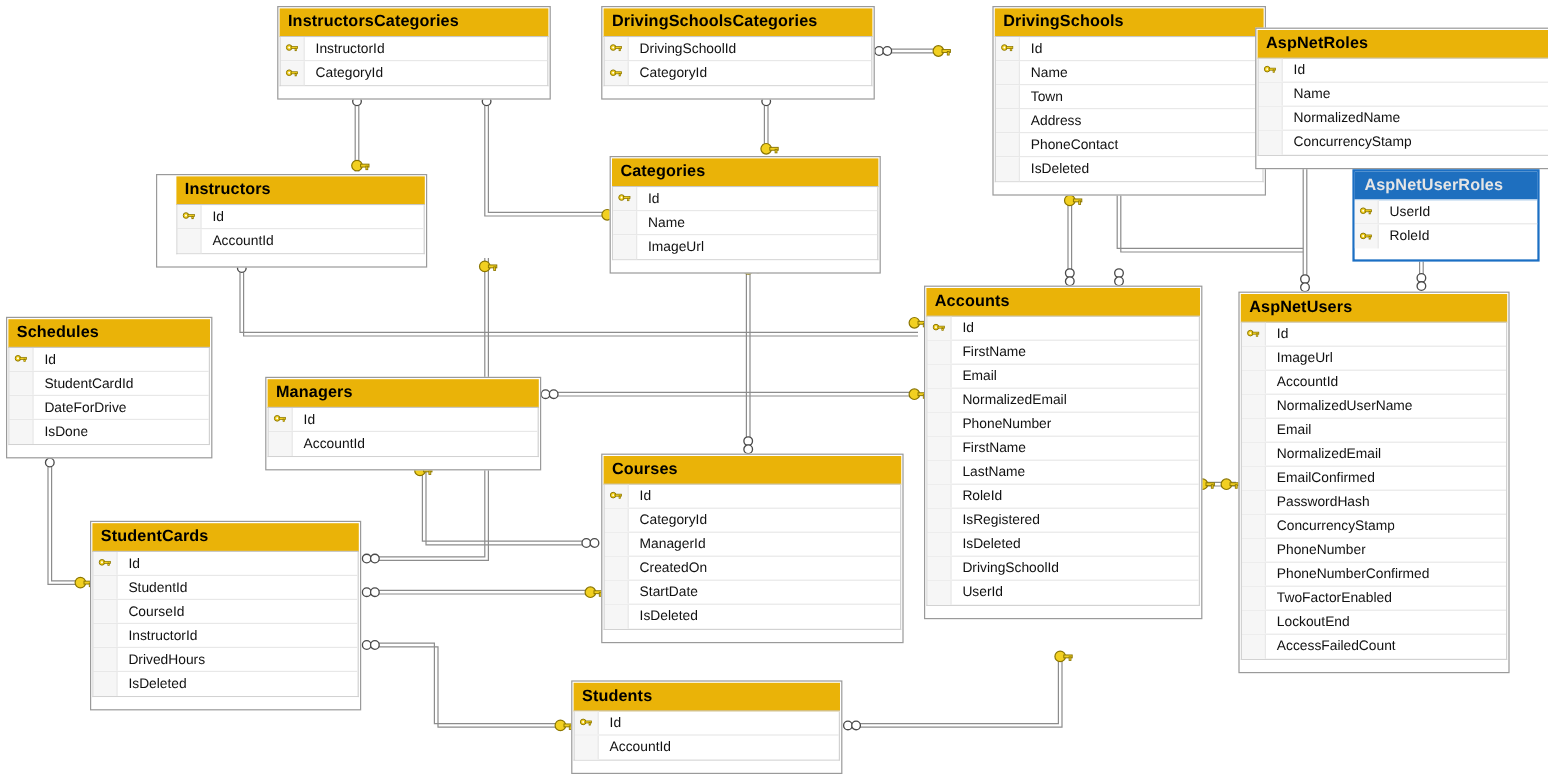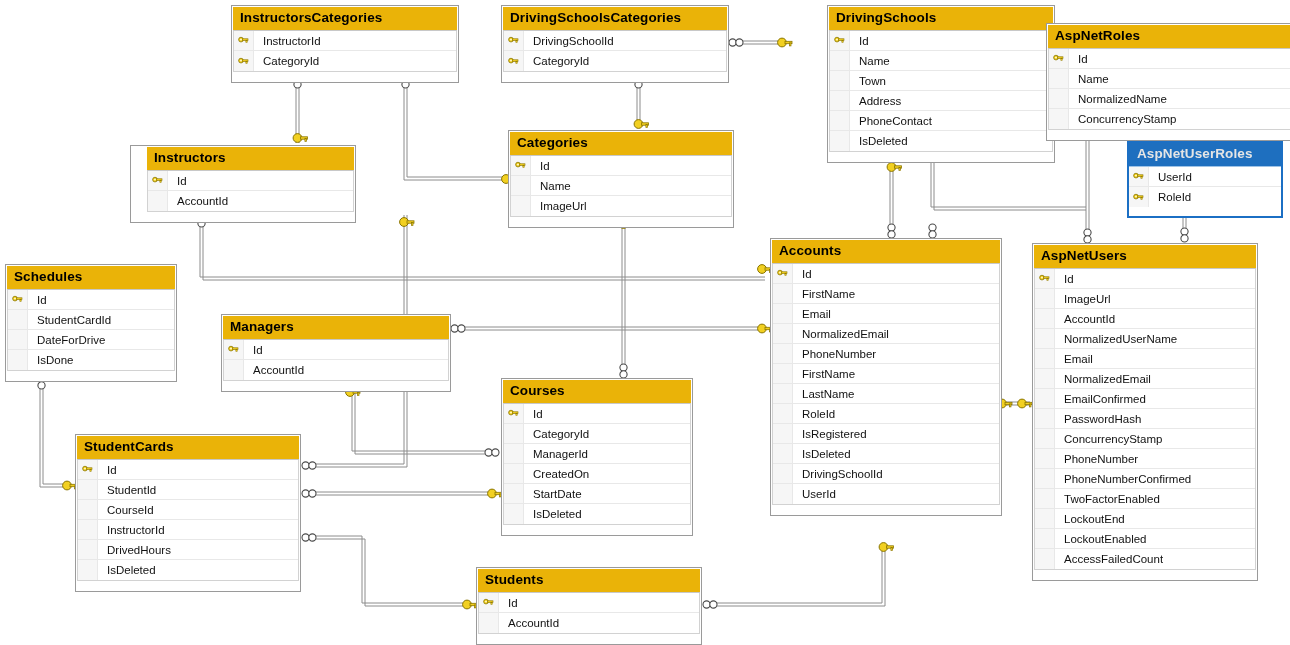--- a/index.html
+++ b/index.html
@@ -544,24 +544,20 @@
           <div class="row">
             <div class="kcell"></div>
             <div class="fname">TwoFactorEnabled</div>
           </div>
           <div class="row">
             <div class="kcell"></div>
             <div class="fname">LockoutEnd</div>
           </div>
           <div class="row">
             <div class="kcell"></div>
-            <div class="fname">LockoutEnabled</div>
-          </div>
-          <div class="row">
-            <div class="kcell"></div>
             <div class="fname">AccessFailedCount</div>
           </div>
         </div>
         <div class="pad"></div>
       </div>
       <div class="tbl" style="left: 221px; top: 314px; width: 230px;">
         <div class="hdr">Managers</div>
         <div class="body">
           <div class="row">
             <div class="kcell">
@@ -574,21 +570,21 @@
             </div>
             <div class="fname">Id</div>
           </div>
           <div class="row">
             <div class="kcell"></div>
             <div class="fname">AccountId</div>
           </div>
         </div>
         <div class="pad"></div>
       </div>
-      <div class="tbl" style="left: 501px; top: 378px; width: 192px;">
+      <div class="tbl" style="left: 501px; top: 378px; width: 252px;">
         <div class="hdr">Courses</div>
         <div class="body">
           <div class="row">
             <div class="kcell">
               <svg class="keyglyph" viewBox="0 0 12 10" xmlns="http://www.w3.org/2000/svg">
                 <circle cx="3.2" cy="4" r="2.6" fill="#f5d21f" stroke="#8a7500" stroke-width="0.9"></circle>
                 <circle cx="3.2" cy="4" r="0.9" fill="#ffffff"></circle>
                 <rect x="5" y="3.1" width="6" height="1.9" fill="#f5d21f" stroke="#8a7500" stroke-width="0.7"></rect>
                 <rect x="8.6" y="4.6" width="1.5" height="2.4" fill="#f5d21f" stroke="#8a7500" stroke-width="0.6"></rect>
               </svg>

